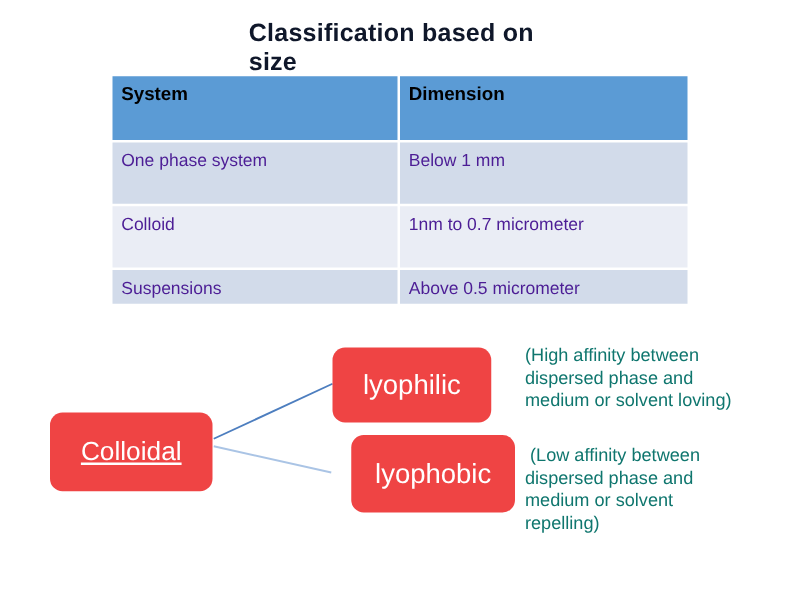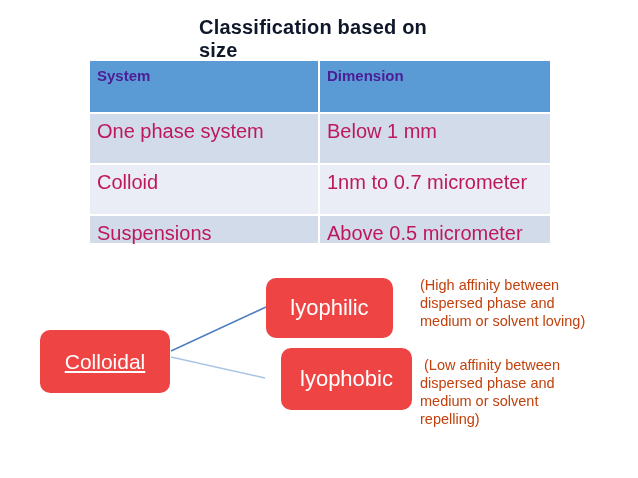--- a/index.html
+++ b/index.html
@@ -12,37 +12,37 @@
     position:absolute;left:199px;top:16px;
     font-size:20px;font-weight:bold;line-height:23px;color:#0f172a;
     letter-spacing:0.2px;
   }
   
   .tablegrid{
     position:absolute;left:90px;top:61px;width:460px;height:182px;
     display:grid;grid-template-columns:228px 230px;grid-template-rows:51px 49px 49px 27px;
     gap:2px;background:#ffffff;
   }
-  .cell{box-sizing:border-box;padding:6px 6px 0 7px;font-size:20px;color:#be185d;}
-  .cell.head{background:#5b9bd5;color:#4c1d95;font-weight:bold;font-size:15px;}
+  .cell{box-sizing:border-box;padding:6px 6px 0 7px;font-size:14px;color:#4c1d95;}
+  .cell.head{background:#5b9bd5;color:#000000;font-weight:bold;font-size:15px;}
   .cell.dark{background:#d2dbea;}
   .cell.light{background:#eaedf5;}
   
   .node{
     position:absolute;background:#ef4444;border-radius:10px;color:#ffffff;
     display:flex;flex-direction:column;align-items:center;justify-content:center;
     text-align:center;
   }
   .node-root{left:40px;top:330px;width:130px;height:63px;font-size:21px;line-height:27px;text-decoration:underline;}
   .node-lyophilic{left:266px;top:278px;width:127px;height:60px;font-size:22px;}
   .node-lyophobic{left:265px;top:348px;width:131px;height:62px;font-size:22px;margin-left:16px;}
   
   .connectors{position:absolute;left:0;top:0;width:638px;height:478px;pointer-events:none;}
   
-  .note{position:absolute;font-size:14.5px;line-height:18px;color:#c2410c;}
+  .note{position:absolute;font-size:14.5px;line-height:18px;color:#0f766e;}
   .note div{white-space:pre;}
   .note-high{left:420px;top:276px;}
   .note-low{left:420px;top:356px;}
 </style>
 </head>
 <body>
 
 <div class="slide">
 
   <div class="title">

